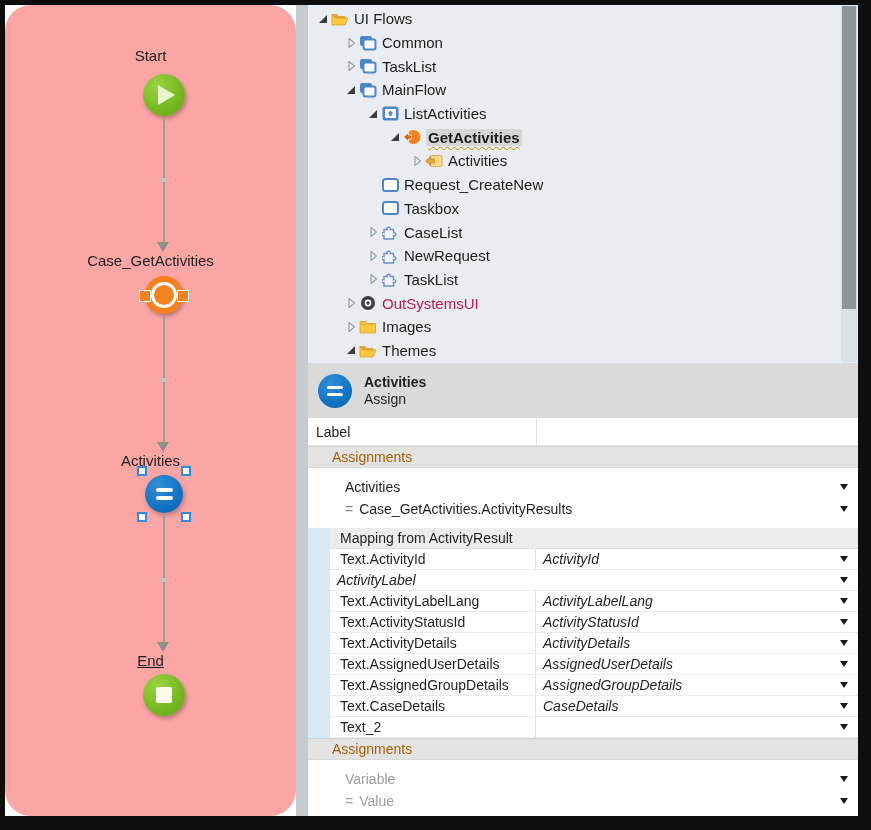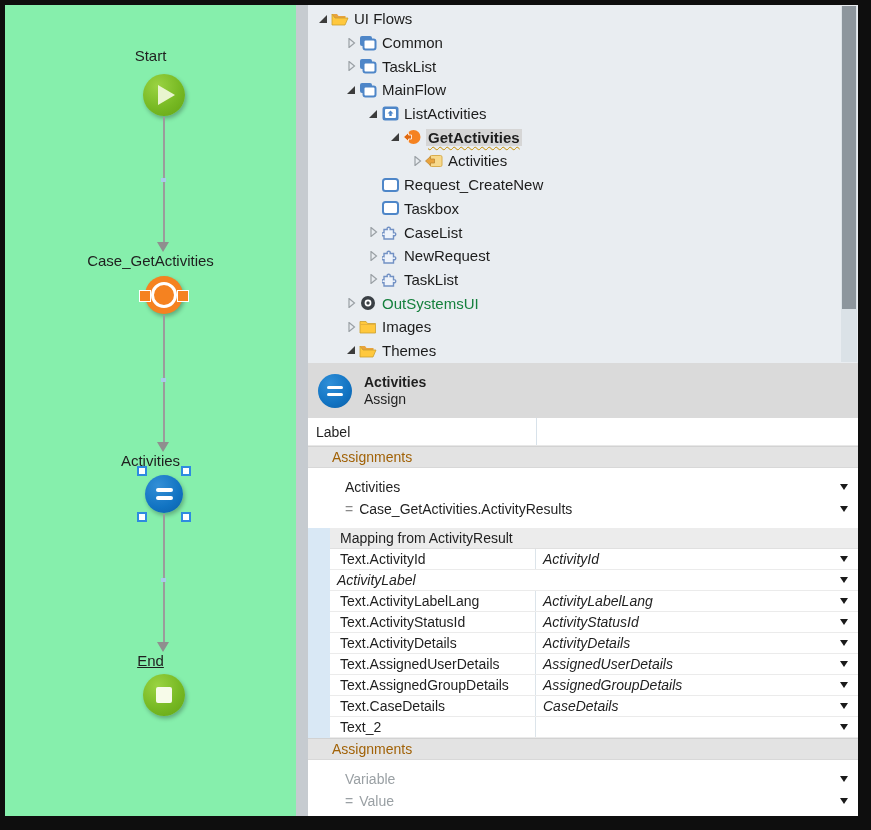--- a/index.html
+++ b/index.html
@@ -1,21 +1,21 @@
 <!DOCTYPE html>
 <html><head>
 <meta charset="utf-8">
 <style>
   html,body{margin:0;padding:0;width:871px;height:830px;background:#0e0e0e;
     font-family:"Liberation Sans", sans-serif;-webkit-font-smoothing:antialiased;}
   .frame{position:absolute;inset:0;background:#0e0e0e;}
   .content{position:absolute;left:5px;top:5px;width:853px;height:811px;background:#fff;display:flex;overflow:hidden;}
 
   
-  .canvas{position:relative;width:291px;height:100%;background:#86efac;flex:none;}
+  .canvas{position:relative;width:291px;height:100%;background:#fca5a5;flex:none;border-radius:26px;}
   .flow-label{position:absolute;width:100%;text-align:center;font-size:15px;color:#1f1f1f;}
   .node{position:absolute;border-radius:50%;}
   .n-green{width:42px;height:42px;left:138px;
     background:radial-gradient(circle at 35% 28%, #9ad342, #76b822 58%, #63a315);
     box-shadow:1.5px 2.5px 4px rgba(0,0,0,.28);}
   .play-tri{position:absolute;left:15px;top:11px;width:0;height:0;
     border-left:17px solid #e9f5cf;border-top:10px solid transparent;border-bottom:10px solid transparent;}
   .end-sq{position:absolute;left:13px;top:13px;width:16px;height:16px;background:#f7fbe9;border-radius:2px;}
   .n-case{width:38px;height:38px;left:140px;top:271px;background:#f58220;
     box-shadow:1.5px 2.5px 4px rgba(0,0,0,.28);}
@@ -39,21 +39,21 @@
   
   .right{flex:1;display:flex;flex-direction:column;min-width:0;}
 
   
   .tree-panel{position:relative;height:358px;background:#e9edf1;flex:none;overflow:hidden;}
   .tree-inner{position:absolute;left:0;top:2px;right:18px;}
   .tree-row{height:23.7px;display:flex;align-items:center;font-size:15px;color:#1c1c1c;white-space:nowrap;}
   .exp-slot{width:13px;height:11px;flex:none;display:flex;align-items:center;justify-content:center;margin-right:2px;}
   .t-icon{width:18px;height:17px;flex:none;display:flex;align-items:center;justify-content:center;margin-right:5px;}
   .t-label{line-height:17px;}
-  .t-label.muted{color:#15803d;}
+  .t-label.muted{color:#be185d;}
   .t-label.selected{background:#d6d6d6;font-weight:bold;padding:0 2px;
     text-decoration:underline wavy #c78f00 1px;text-underline-offset:3px;}
   .tree-scroll{position:absolute;top:1px;right:1px;width:16px;height:356px;background:#dbe2e7;}
   .tree-thumb{position:absolute;top:0;left:1px;width:14px;height:303px;background:#8d969d;}
 
   
   .props{flex:1;display:flex;flex-direction:column;background:#fff;font-size:14px;color:#1f1f1f;min-height:0;}
   .props-header{height:55px;background:#dadada;display:flex;align-items:center;flex:none;}
   .ph-icon{width:34px;height:34px;border-radius:50%;margin:0 12px 0 10px;position:relative;flex:none;
     background:radial-gradient(circle at 35% 28%, #2f8fd8, #1173c2 60%, #0b5ea6);}

